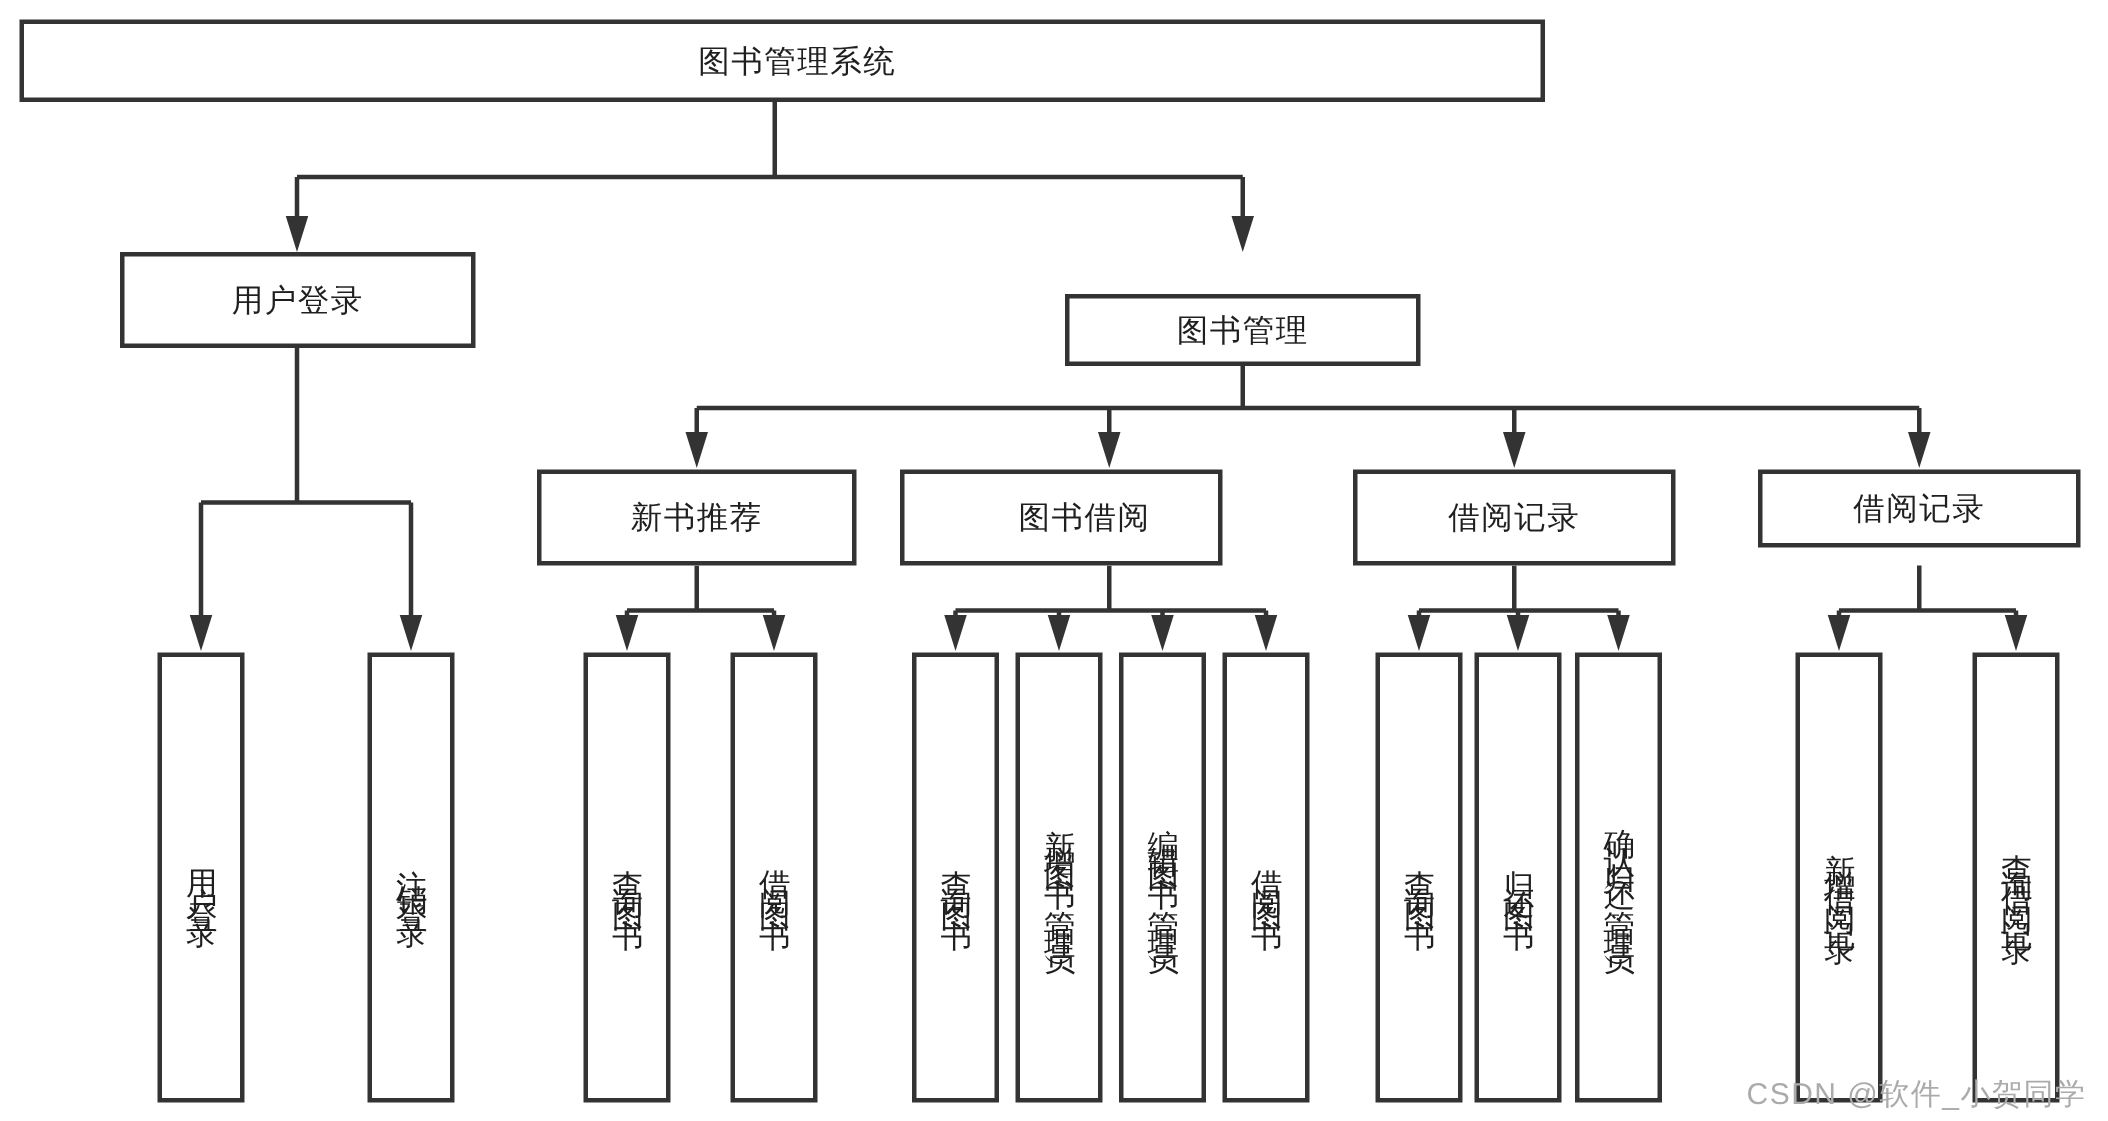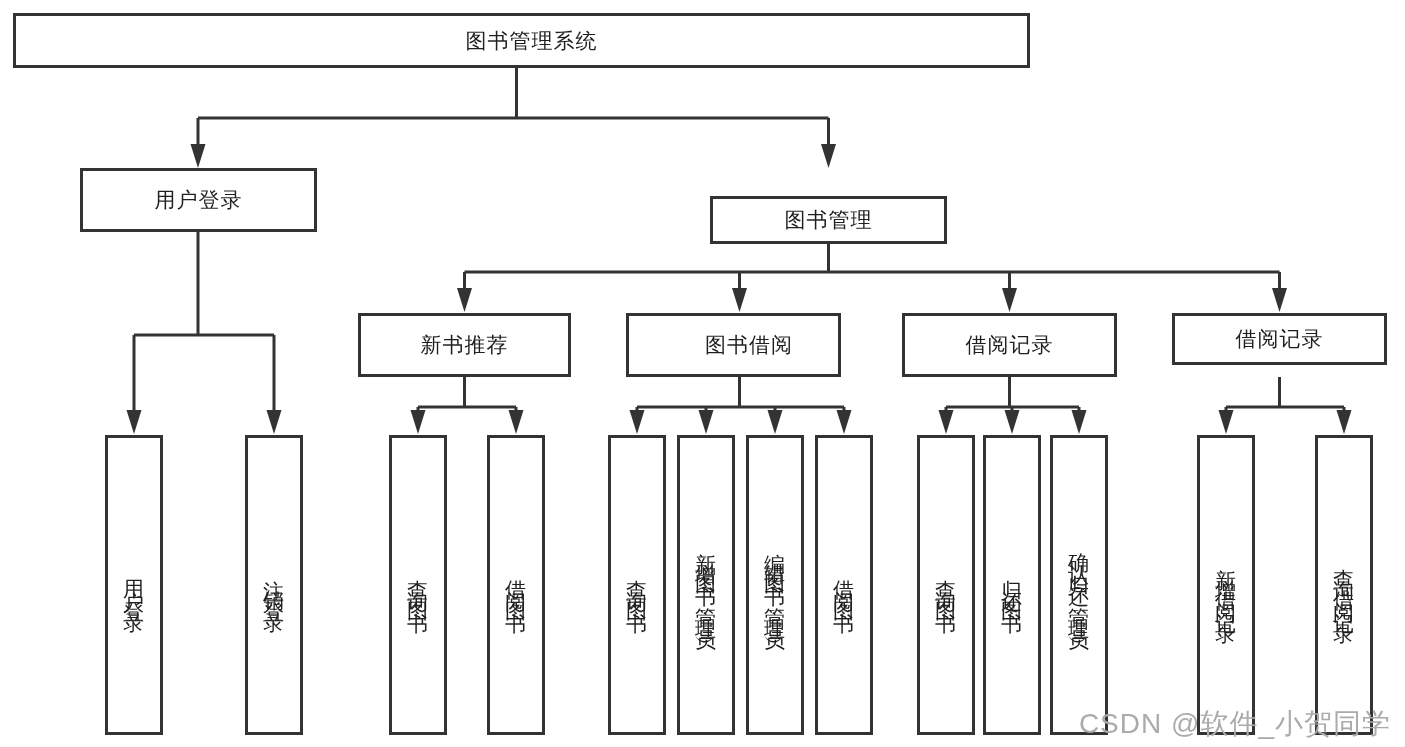--- a/index.html
+++ b/index.html
@@ -17,21 +17,21 @@
     display:flex; align-items:center; justify-content:center;
     color:var(--text); font-size:21px; letter-spacing:1px;
     text-align:center; white-space:nowrap;
   }
   .vbox {
     writing-mode:vertical-rl; text-orientation:mixed;
     letter-spacing:11px; line-height:1; white-space:normal;
   }
   .watermark {
     position:absolute; right:14px; bottom:4px;
-    color:var(--watermark); font-size:28px; letter-spacing:1px;
+    color:var(--watermark); font-size:20px; letter-spacing:1px;
   }
 </style>
 </head>
 <body>
 
 <div class="canvas">
 
   <svg class="wires" viewBox="0 0 1405 747" xmlns="http://www.w3.org/2000/svg" aria-hidden="true">
 
     <g>
@@ -81,21 +81,21 @@
       <polygon points="1336.5,410 1351.5,410 1344,434"></polygon>
     </g>
   </svg>
 
   <div class="box" style="left:13px; top:13px; width:1017px; height:55px;padding-left:20px;">图书管理系统</div>
 
   <div class="box" style="left:80px; top:168px; width:237px; height:64px;">用户登录</div>
   <div class="box" style="left:710px; top:168px; width:237px; height:48px;margin-top:28px;">图书管理</div>
 
   <div class="box" style="left:358px; top:313px; width:213px; height:64px;">新书推荐</div>
-  <div class="box" style="left:626px; top:313px; width:215px; height:64px;padding-left:31px;">图书借阅</div>
+  <div class="box" style="left:600px; top:313px; width:215px; height:64px;padding-left:31px;">图书借阅</div>
   <div class="box" style="left:902px; top:313px; width:215px; height:64px;">借阅记录</div>
   <div class="box" style="left:1172px; top:313px; width:215px; height:52px;">借阅记录</div>
 
   <div class="box vbox" style="left:105px; top:435px; width:58px; height:300px;">用户登录</div>
   <div class="box vbox" style="left:245px; top:435px; width:58px; height:300px;">注销登录</div>
 
   <div class="box vbox" style="left:389px; top:435px; width:58px; height:300px;">查询图书</div>
   <div class="box vbox" style="left:487px; top:435px; width:58px; height:300px;">借阅图书</div>
 
   <div class="box vbox" style="left:608px; top:435px; width:58px; height:300px;">查询图书</div>

